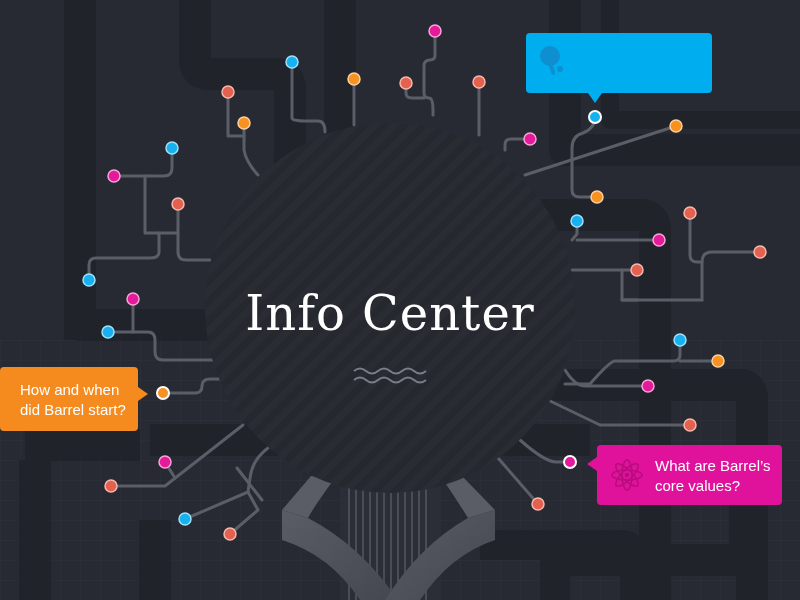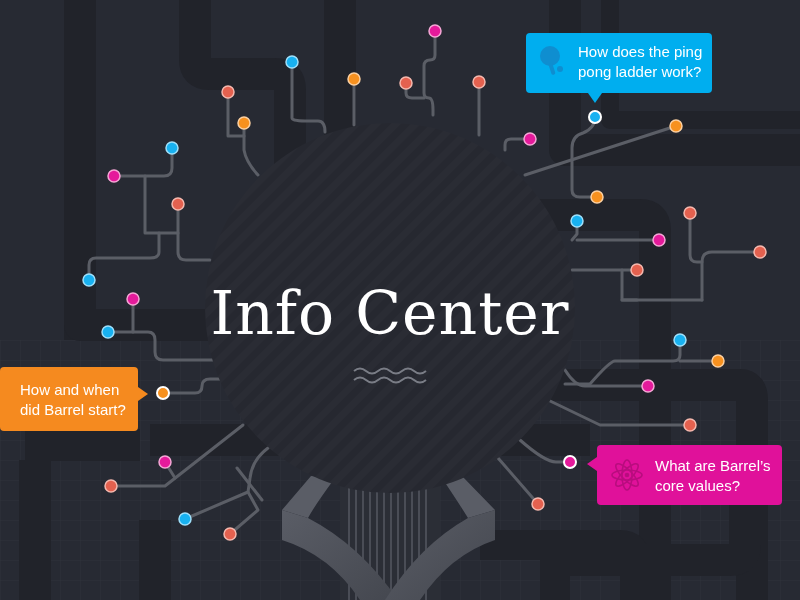--- a/index.html
+++ b/index.html
@@ -2,21 +2,21 @@
 <html><head>
 <meta charset="utf-8">
 <style>
   html, body { margin:0; padding:0; }
   body { width:800px; height:600px; overflow:hidden; background:#272a33; position:relative; font-family:"Liberation Sans", sans-serif; }
   .stage { position:absolute; left:0; top:0; width:800px; height:600px; }
   svg.bg { position:absolute; left:0; top:0; }
   .title {
     position:absolute; left:190px; top:268px; width:400px; text-align:center;
     font-family:"DejaVu Serif", "Liberation Serif", serif; font-weight:normal;
-    font-size:60px; color:#ffffff; letter-spacing:1px; line-height:90px; margin:0;
+    font-size:48px; color:#ffffff; letter-spacing:1px; line-height:90px; margin:0;
   }
   .bubble { position:absolute; border-radius:4px; color:#fff; font-size:15px; line-height:20px; box-sizing:border-box; cursor:pointer; }
   .bubble .txt { position:absolute; }
   .bubble .ico { position:absolute; }
   .b-blue { left:526px; top:33px; width:186px; height:60px; background:#00aeef; }
   .b-blue .txt { left:52px; top:9px; }
   .b-blue .ico { left:12px; top:12px; }
   .b-blue .tail { position:absolute; left:62px; top:60px; width:0; height:0; border-left:7px solid transparent; border-right:7px solid transparent; border-top:10px solid #00aeef; }
   .b-orange { left:0; top:367px; width:138px; height:64px; background:#f58a1f; }
   .b-orange .txt { left:20px; top:13px; }
@@ -192,24 +192,20 @@
   <h1 class="title">Info Center</h1>
 
   <div class="bubble b-blue">
     <span class="ico">
       <svg width="30" height="34" viewBox="0 0 30 34">
         <circle cx="12" cy="11" r="10" fill="#0f8ed0"></circle>
         <rect x="12" y="18" width="4" height="12" rx="2" fill="#0f8ed0" transform="rotate(-18 14 24)"></rect>
         <circle cx="22" cy="24" r="3" fill="#0f8ed0"></circle>
       </svg>
     </span>
-    <span class="txt">
-      <span>How does the ping</span><br>
-      <span>pong ladder work?</span>
-    </span>
     <span class="tail"></span>
   </div>
 
   <div class="bubble b-magenta">
     <span class="tail"></span>
     <span class="ico">
       <svg width="36" height="36" viewBox="0 0 36 36" fill="none" stroke="#b80d7e" stroke-width="1.6">
         <ellipse cx="18" cy="18" rx="5" ry="15"></ellipse>
         <ellipse cx="18" cy="18" rx="5" ry="15" transform="rotate(45 18 18)"></ellipse>
         <ellipse cx="18" cy="18" rx="5" ry="15" transform="rotate(90 18 18)"></ellipse>

